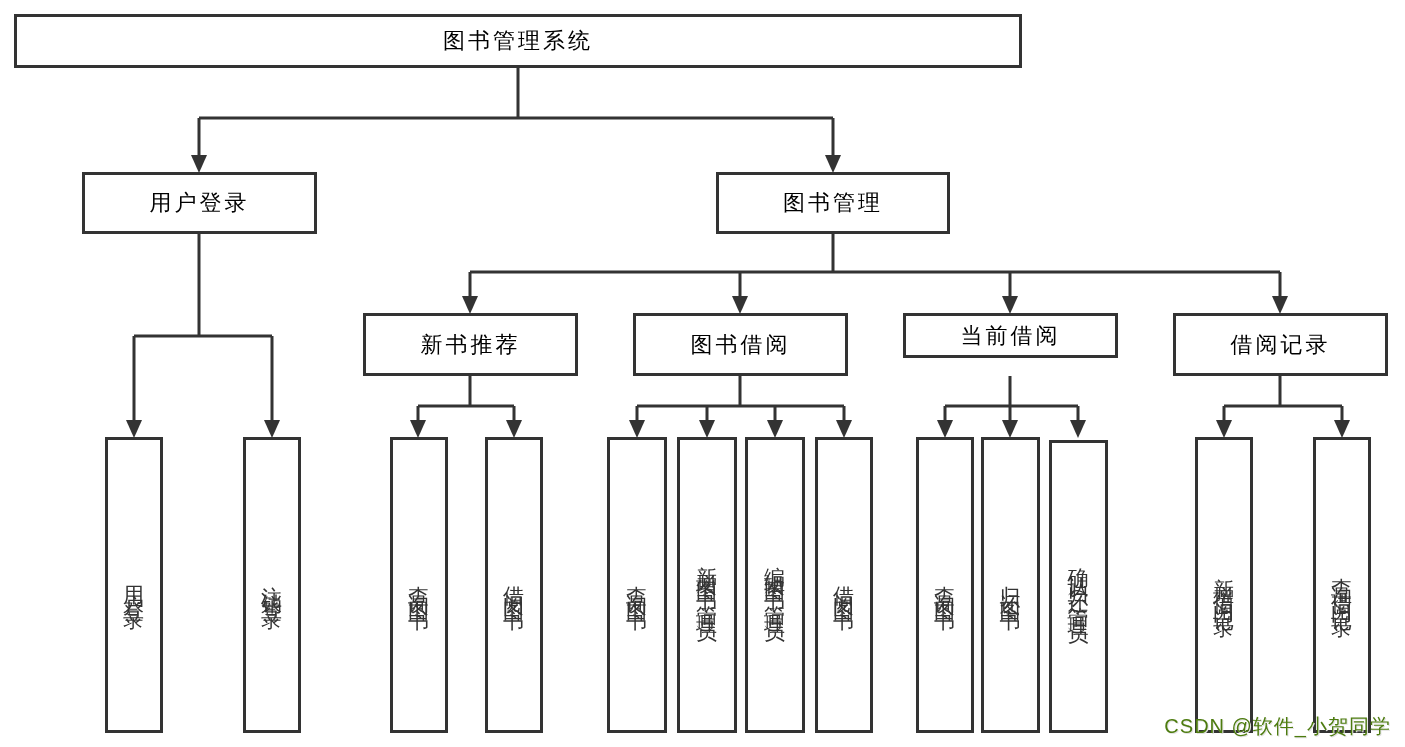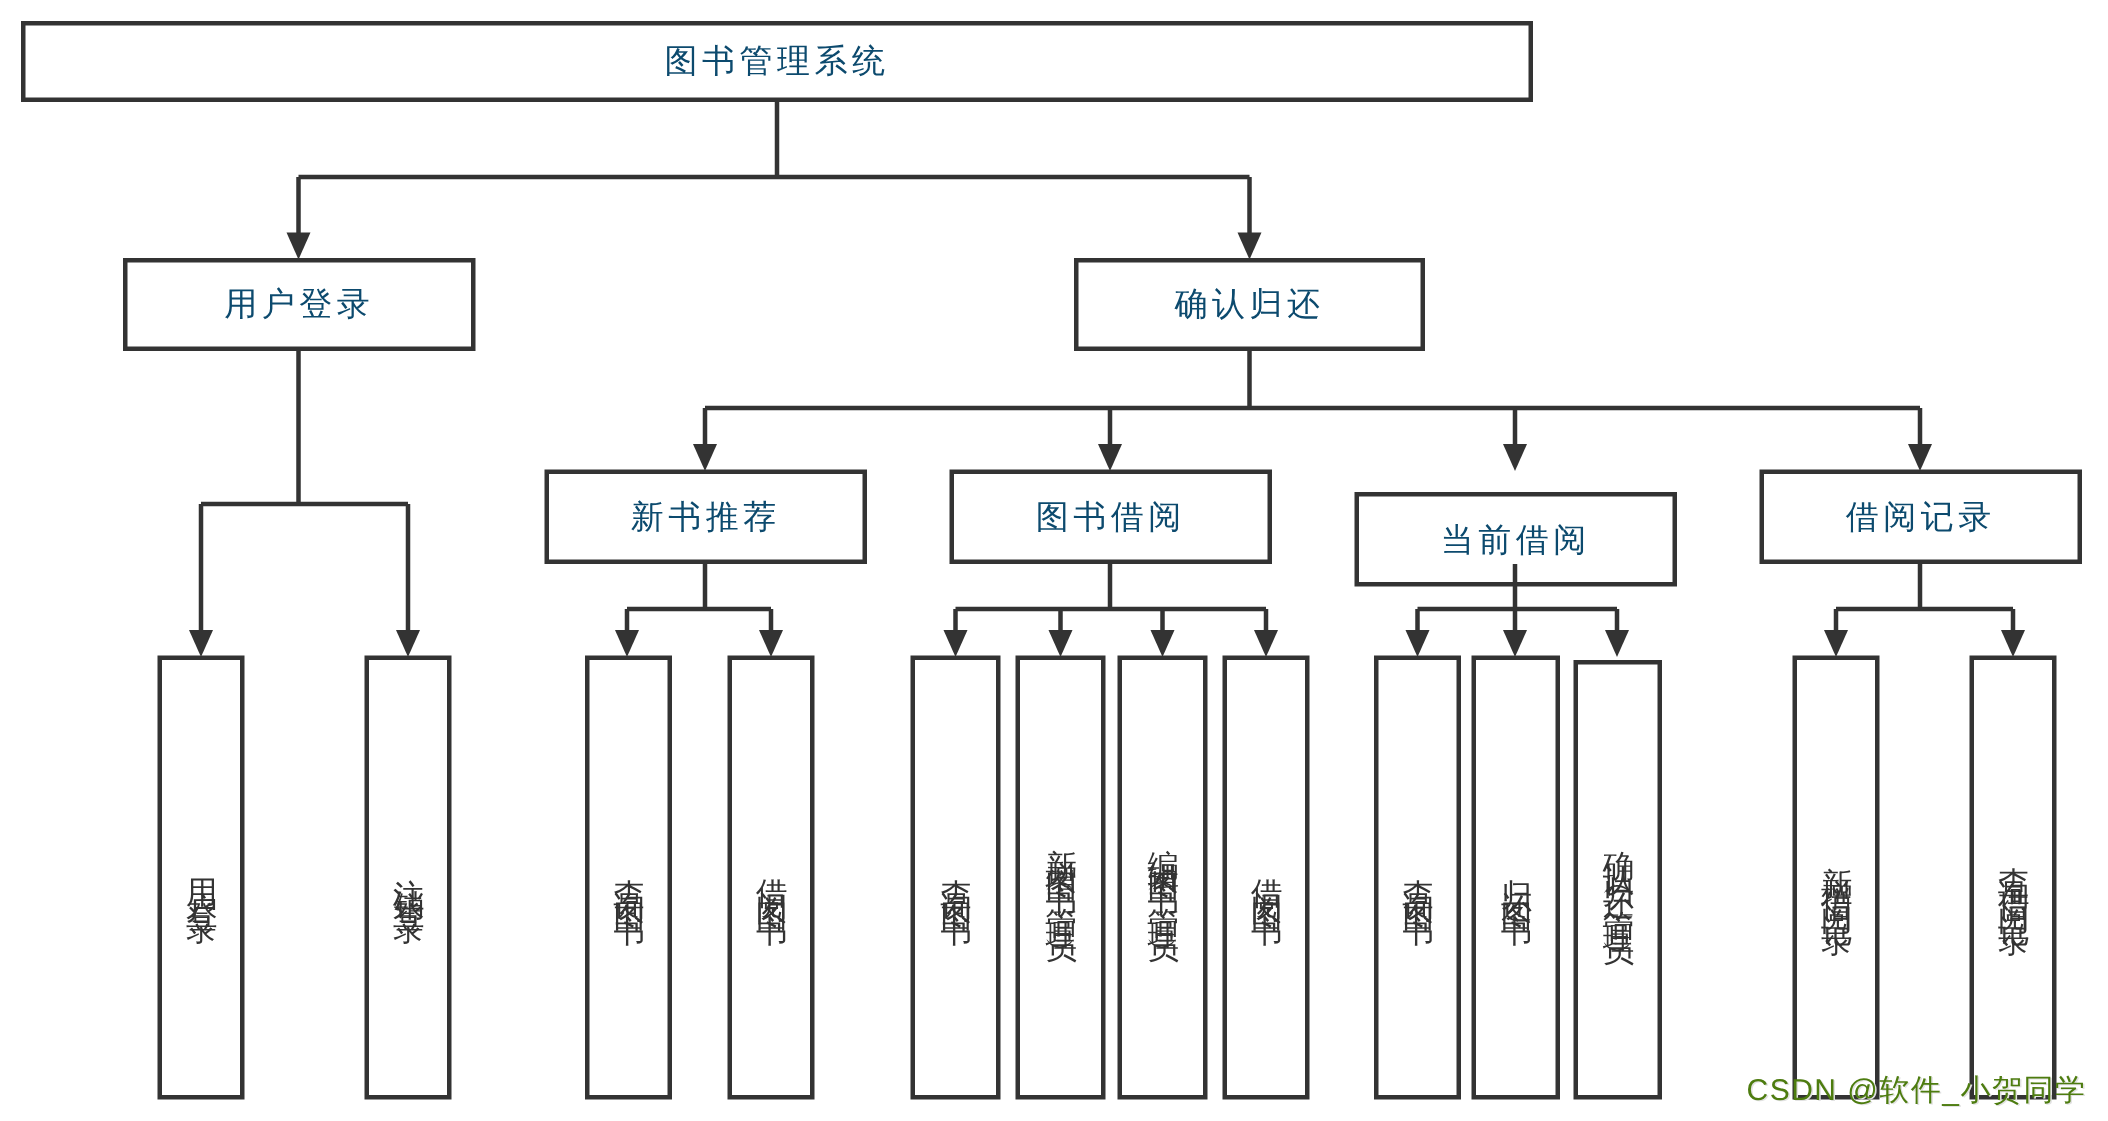--- a/index.html
+++ b/index.html
@@ -13,21 +13,21 @@
   .connectors {
     position:absolute; left:0; top:0; z-index:2;
     pointer-events:none;
   }
   .hbox {
     position:absolute; z-index:1;
     box-sizing:border-box;
     border:3px solid #333333;
     background:#ffffff;
     display:flex; align-items:center; justify-content:center;
-    font-size:22px; letter-spacing:3px; color:#0c4a6e;
+    font-size:22px; letter-spacing:3px; color:#000000;
     white-space:nowrap;
   }
   .vbox {
     position:absolute; z-index:1;
     box-sizing:border-box;
     border:3px solid #333333;
     background:#ffffff;
     display:flex; align-items:center; justify-content:center;
     color:#333333;
   }
@@ -53,30 +53,30 @@
 <div class="canvas">
 
   <div class="hbox" style="left:14px; top:14px; width:1008px; height:54px;">
     <span>图书管理系统</span>
   </div>
 
   <div class="hbox" style="left:82px; top:172px; width:235px; height:62px;">
     <span>用户登录</span>
   </div>
   <div class="hbox" style="left:716px; top:172px; width:234px; height:62px;">
-    <span>确认归还</span>
+    <span>图书管理</span>
   </div>
 
   <div class="hbox" style="left:363px; top:313px; width:215px; height:63px;justify-content:center;">
     <span>新书推荐</span>
   </div>
   <div class="hbox" style="left:633px; top:313px; width:215px; height:63px;">
     <span>图书借阅</span>
   </div>
-  <div class="hbox" style="left:903px; top:313px; width:215px; height:63px;margin-top:15px;">
+  <div class="hbox" style="left:903px; top:313px; width:215px; height:45px;">
     <span>当前借阅</span>
   </div>
   <div class="hbox" style="left:1173px; top:313px; width:215px; height:63px;">
     <span>借阅记录</span>
   </div>
 
   <div class="vbox" style="left:105px; top:437px; width:58px; height:296px;">
     <span class="vtext">用户登录</span>
   </div>
   <div class="vbox" style="left:243px; top:437px; width:58px; height:296px;">

